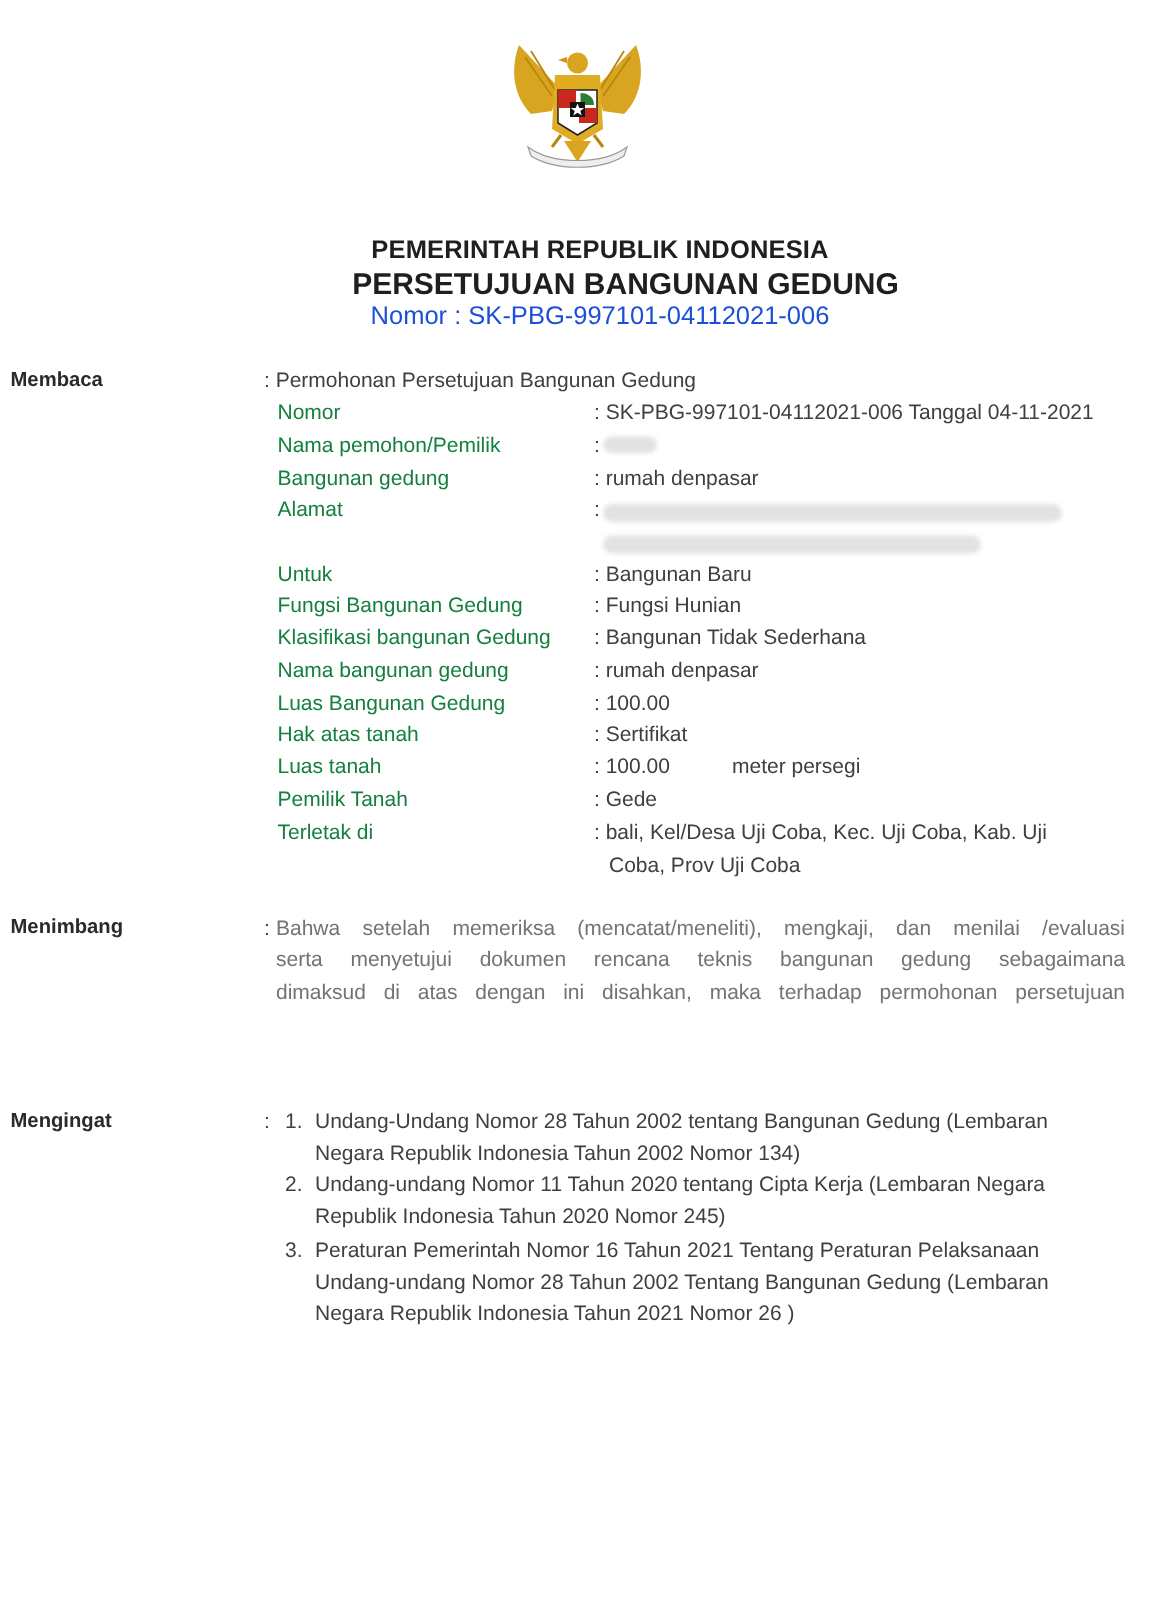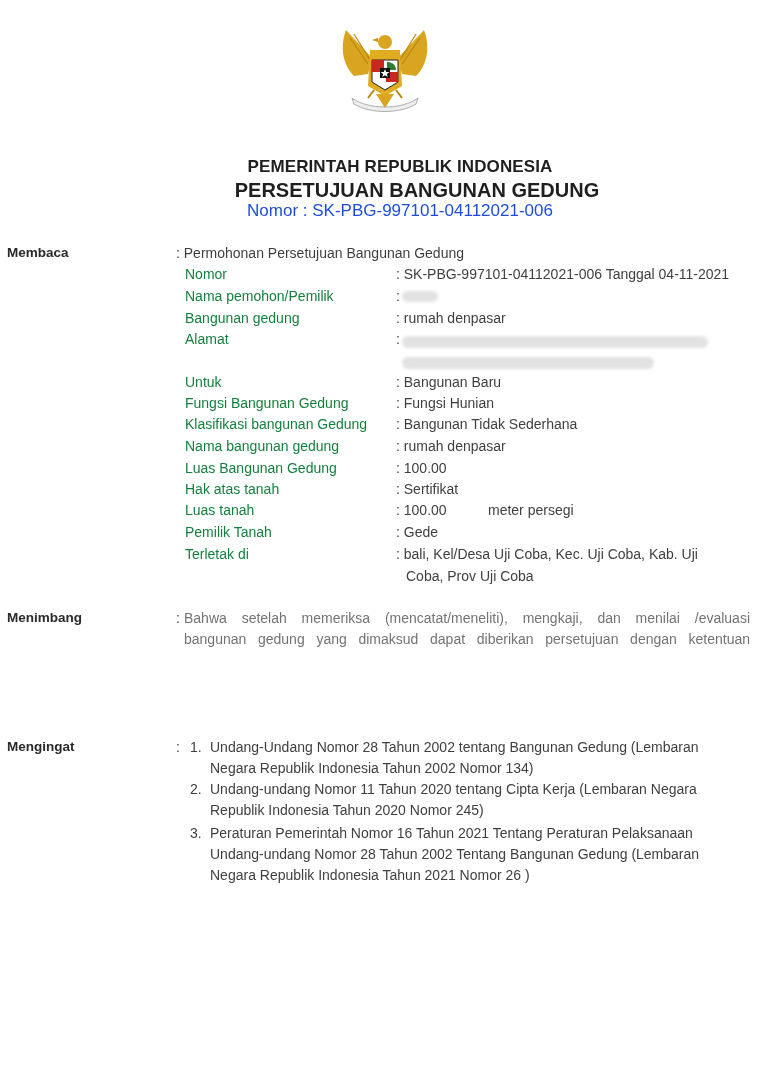--- a/index.html
+++ b/index.html
@@ -97,21 +97,22 @@
 <div class="val" style="top:524px">: Gede</div>
 
 <div class="lbl" style="top:546px">Terletak di</div>
 <div class="val" style="top:546px">: bali, Kel/Desa Uji Coba, Kec. Uji Coba, Kab. Uji</div>
 <div class="val" style="left:406px; top:568px">Coba, Prov Uji Coba</div>
 
 <div class="sec-label" style="top:610px">Menimbang</div>
 <div class="txt" style="left:176px; top:610px">:</div>
 <div class="para" style="top:608px">
   <span class="line">Bahwa setelah memeriksa (mencatat/meneliti), mengkaji, dan menilai /evaluasi</span>
-  <span class="line">bangunan gedung yang dimaksud dapat diberikan persetujuan dengan ketentuan</span>
+  <span class="line">serta menyetujui dokumen rencana teknis bangunan gedung sebagaimana</span>
+  <span class="line">dimaksud di atas dengan ini disahkan, maka terhadap permohonan persetujuan</span>
 </div>
 
 <div class="sec-label" style="top:739px">Mengingat</div>
 <div class="txt" style="left:176px; top:739px">:</div>
 
 <div class="li" style="left:190px; top:739px">1.</div>
 <div class="li" style="left:210px; top:739px">Undang-Undang Nomor 28 Tahun 2002 tentang Bangunan Gedung (Lembaran</div>
 <div class="li" style="left:210px; top:760px">Negara Republik Indonesia Tahun 2002 Nomor 134)</div>
 
 <div class="li" style="left:190px; top:781px">2.</div>

